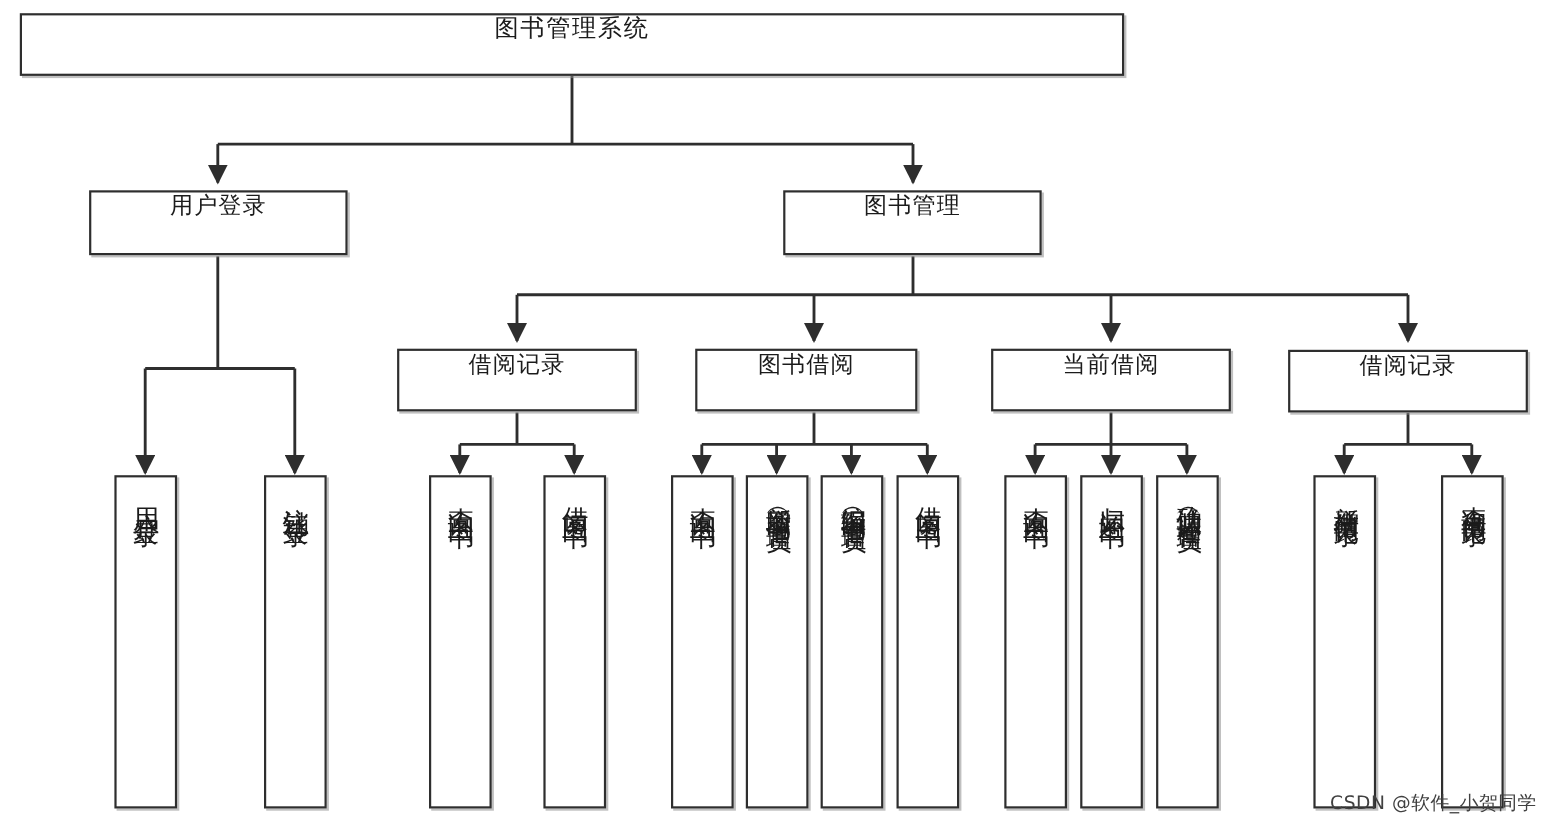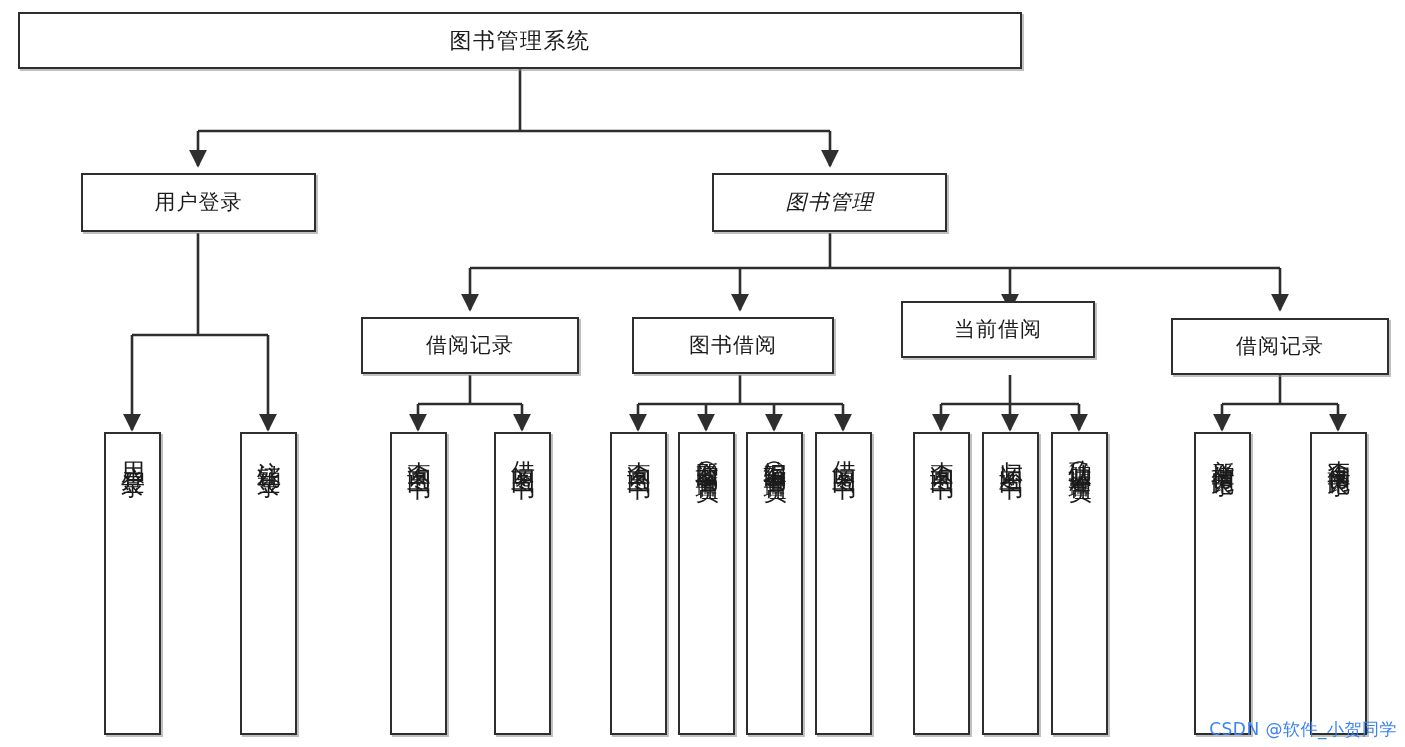--- a/index.html
+++ b/index.html
@@ -26,21 +26,21 @@
     height: 747px;
     pointer-events: none;
   }
   .node {
     position: absolute;
     box-sizing: border-box;
     background: #ffffff;
     border: 2px solid #2e2e2e;
     box-shadow: 2px 2px 0 0 rgba(140,140,140,0.55);
     display: flex;
-    align-items: center;
+    align-items: flex-start;
     justify-content: center;
     color: #1b1b1b;
     z-index: 2;
   }
   .node .lbl {
     display: block;
     text-align: center;
     line-height: 1.18;
     white-space: pre;
   }
@@ -69,21 +69,21 @@
   }
   .node.v.tall .lbl {
     font-size: 23px;
     letter-spacing: 3px;
   }
   #watermark {
     position: absolute;
     right: 8px;
     bottom: 6px;
     font-size: 17px;
-    color: #3b82f6;
+    color: #404040;
     letter-spacing: 0.5px;
     z-index: 5;
     user-select: none;
     font-family: "DejaVu Sans", "Liberation Sans", sans-serif;
   }
 </style>
 </head>
 <body>
 
 <div id="canvas">
@@ -141,31 +141,31 @@
     </g>
   </svg>
 
   <div class="node h root" style="left:18px; top:12px; width:1004px; height:57px;">
     <span class="lbl">图书管理系统</span>
   </div>
 
   <div class="node h" style="left:81px; top:173px; width:235px; height:59px;">
     <span class="lbl">用户登录</span>
   </div>
-  <div class="node h" style="left:712px; top:173px; width:235px; height:59px;font-style:italic;">
+  <div class="node h" style="left:712px; top:173px; width:235px; height:59px;">
     <span class="lbl">图书管理</span>
   </div>
 
   <div class="node h" style="left:361px; top:317px; width:218px; height:57px;">
     <span class="lbl">借阅记录</span>
   </div>
   <div class="node h" style="left:632px; top:317px; width:202px; height:57px;">
     <span class="lbl">图书借阅</span>
   </div>
-  <div class="node h" style="left:901px; top:301px; width:194px; height:57px;">
+  <div class="node h" style="left:901px; top:317px; width:218px; height:57px;">
     <span class="lbl">当前借阅</span>
   </div>
   <div class="node h" style="left:1171px; top:318px; width:218px; height:57px;">
     <span class="lbl">借阅记录</span>
   </div>
 
   <div class="node v" style="left:104px; top:432px; width:57px; height:303px;">
     <span class="lbl">用户登录</span>
   </div>
   <div class="node v" style="left:240px; top:432px; width:57px; height:303px;">

